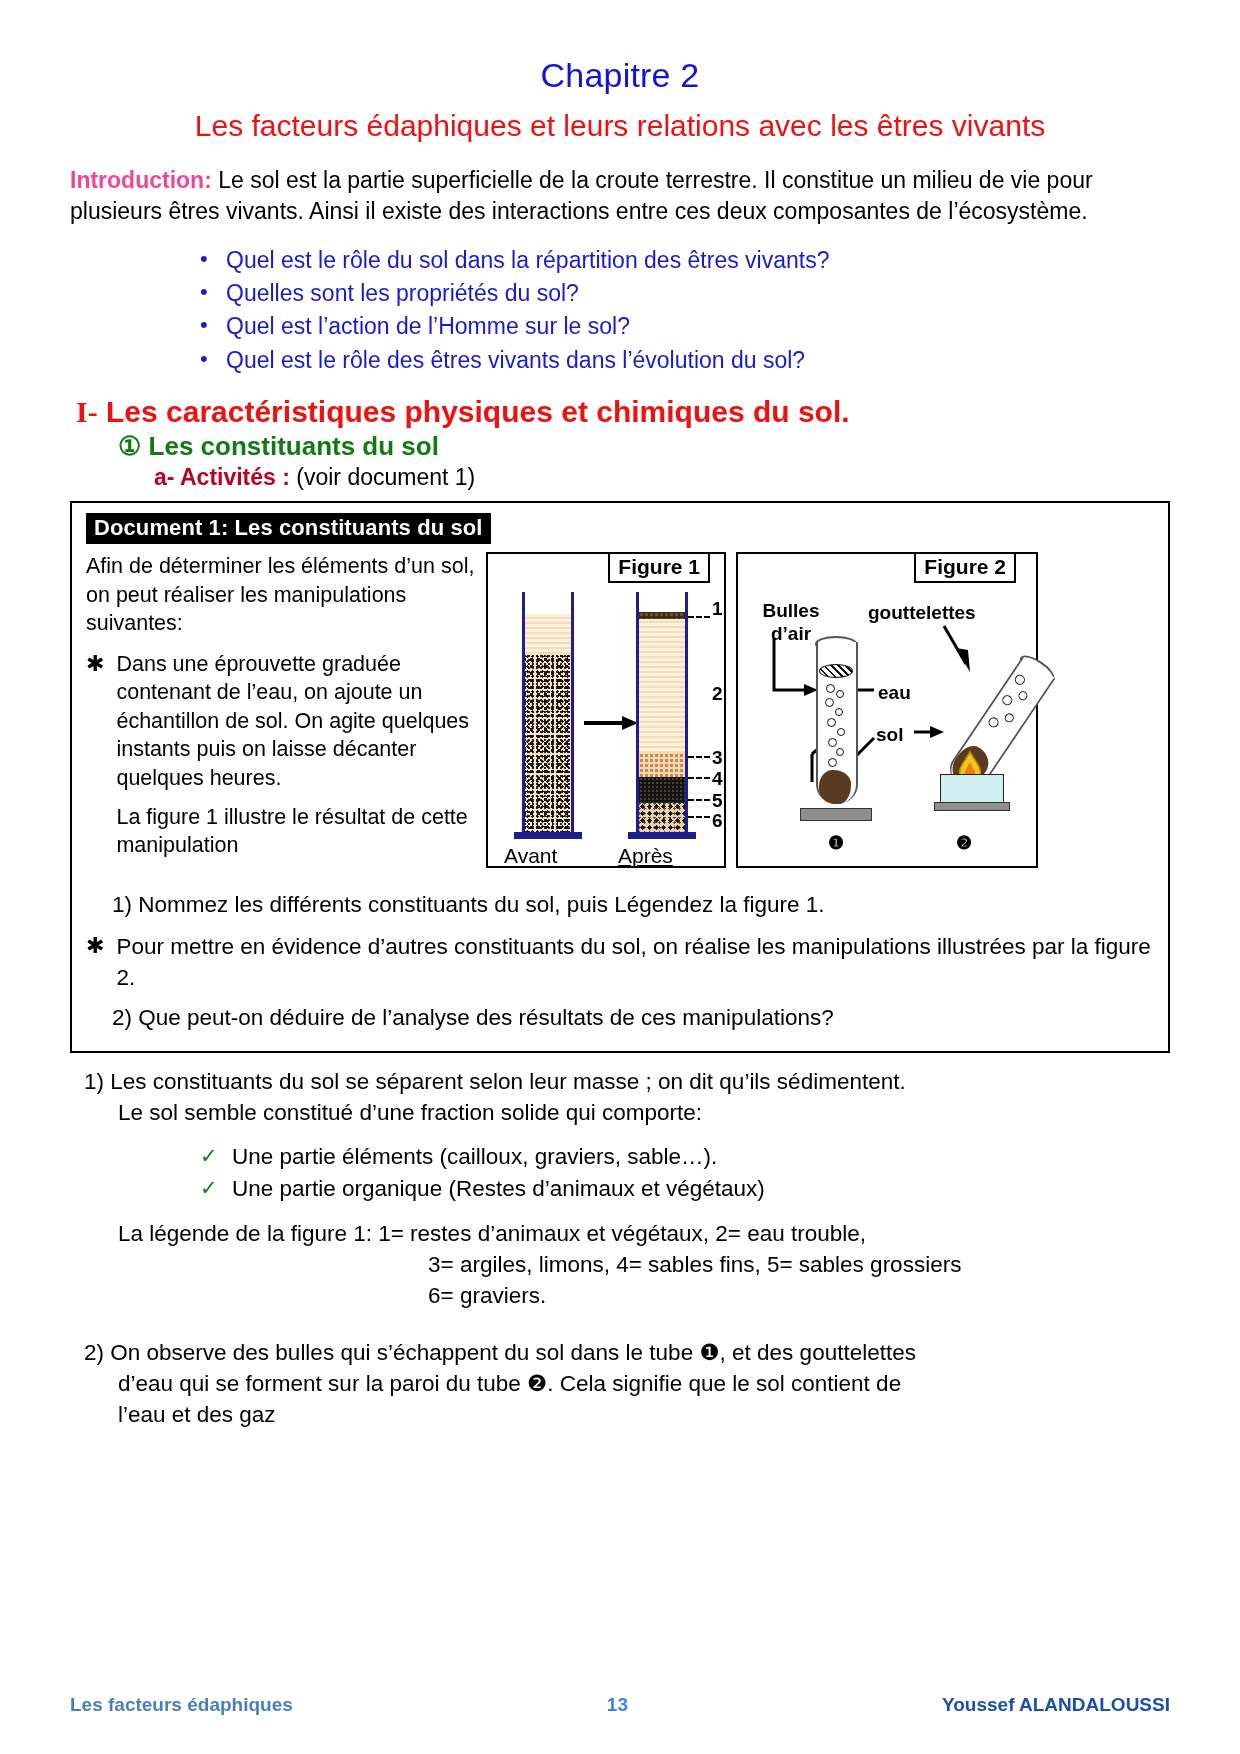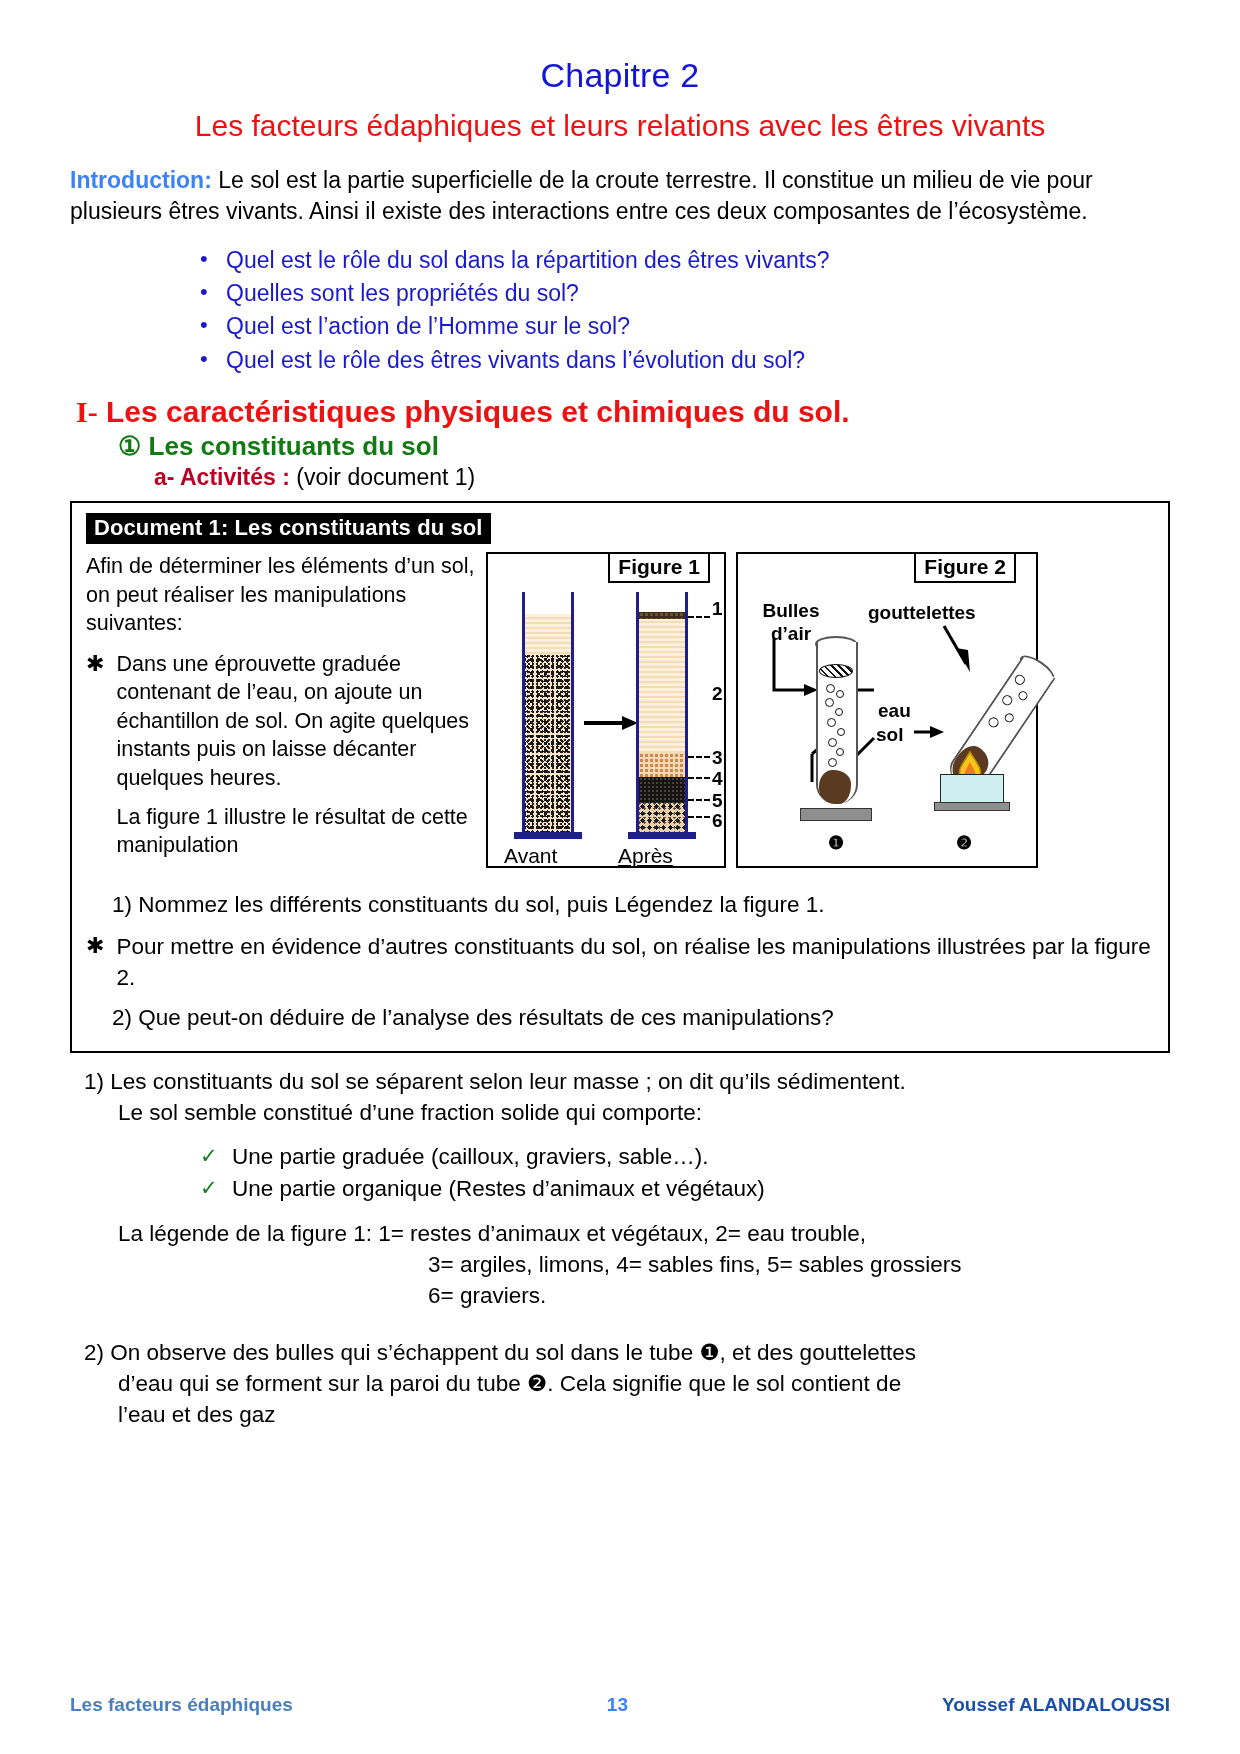--- a/index.html
+++ b/index.html
@@ -30,21 +30,21 @@
     font-size:30px;
     margin:0 0 22px 0;
   }
   
   .intro{
     font-size:23px;
     line-height:1.36;
     margin:0 0 16px 0;
     text-align:left;
   }
-  .intro b{color:#3b82f6;font-weight:bold;}
+  .intro b{color:#ec4899;font-weight:bold;}
   
   ul.questions{
     list-style:none;
     margin:8px 0 18px 0;
     padding:0 0 0 128px;
     color:#1a1acd;
     font-size:23px;
   }
   ul.questions li{
     position:relative;
@@ -374,21 +374,21 @@
 
       <div class="figpanel fig2">
         <div class="figtag">Figure 2</div>
         <div class="f2wrap">
 
           <div class="f2txt" style="left:10px;top:14px;text-align:center;width:86px;">
             <div>Bulles</div>
             <div>d’air</div>
           </div>
           <div class="f2txt" style="left:130px;top:16px;">gouttelettes</div>
-          <div class="f2txt" style="left:140px;top:114px;">eau</div>
+          <div class="f2txt" style="left:140px;top:96px;">eau</div>
           <div class="f2txt" style="left:138px;top:138px;">sol</div>
 
           <svg style="position:absolute;left:0;top:0;" width="302" height="282" viewBox="0 0 302 282">
 
             <path d="M36,52 L36,104 L72,104" stroke="#000" stroke-width="3" fill="none"></path>
             <path d="M66,98 L80,104 L66,110 Z" fill="#000"></path>
 
             <path d="M136,104 L108,104" stroke="#000" stroke-width="3" fill="none"></path>
             <path d="M112,98 L98,104 L112,110 Z" fill="#000"></path>
 
@@ -459,21 +459,21 @@
 
     <div class="qline2">2) Que peut-on déduire de l’analyse des résultats de ces manipulations?</div>
   </div>
 
   <div class="ans">
     <span class="hang">1) Les constituants du sol se séparent selon leur masse ; on dit qu’ils sédimentent.</span>
     <span class="cont">Le sol semble constitué d’une fraction solide qui comporte:</span>
   </div>
 
   <ul class="checks">
-    <li>Une partie graduée (cailloux, graviers, sable…).</li>
+    <li>Une partie éléments (cailloux, graviers, sable…).</li>
     <li>Une partie organique (Restes d’animaux et végétaux)</li>
   </ul>
 
   <div class="legend">
     <span>La légende de la figure 1: 1= restes d’animaux et végétaux, 2= eau trouble,</span>
     <span class="ind">3= argiles, limons, 4= sables fins, 5= sables grossiers</span>
     <span class="ind">6= graviers.</span>
   </div>
 
   <div class="ans2">

